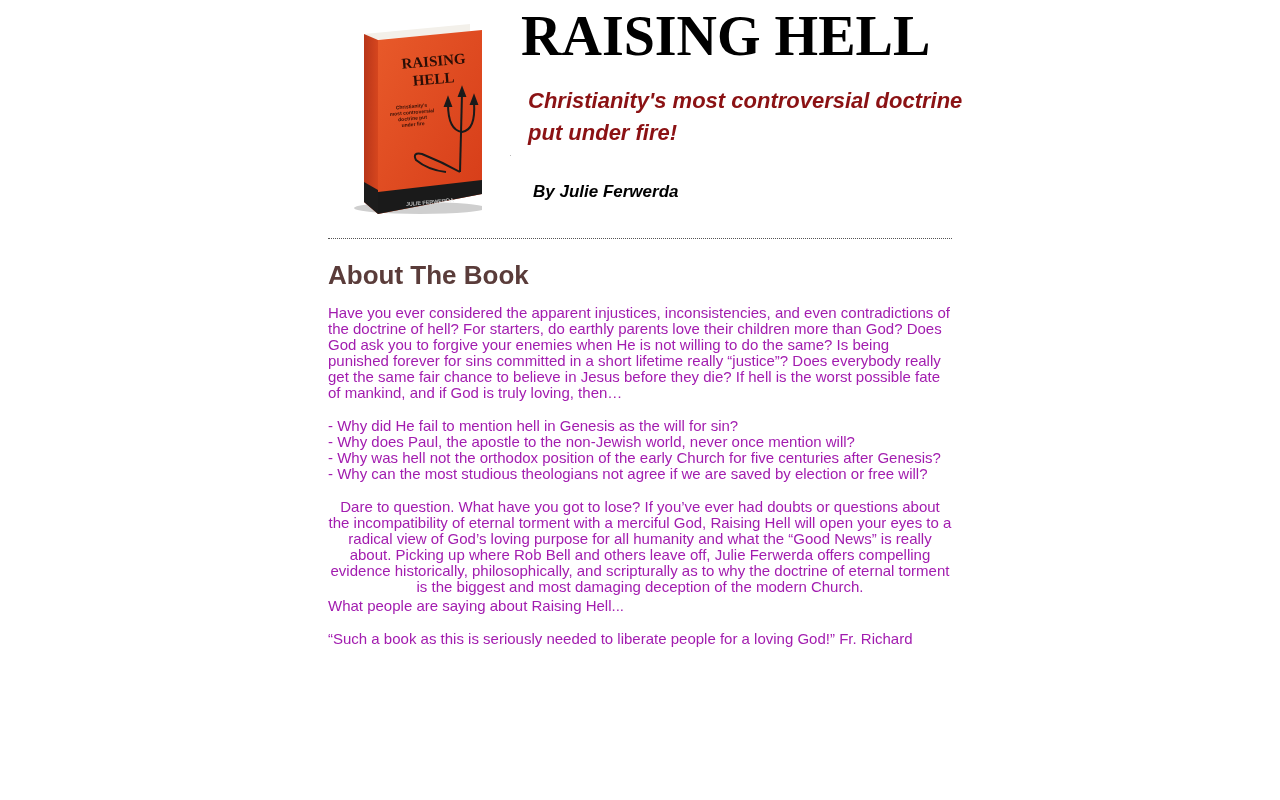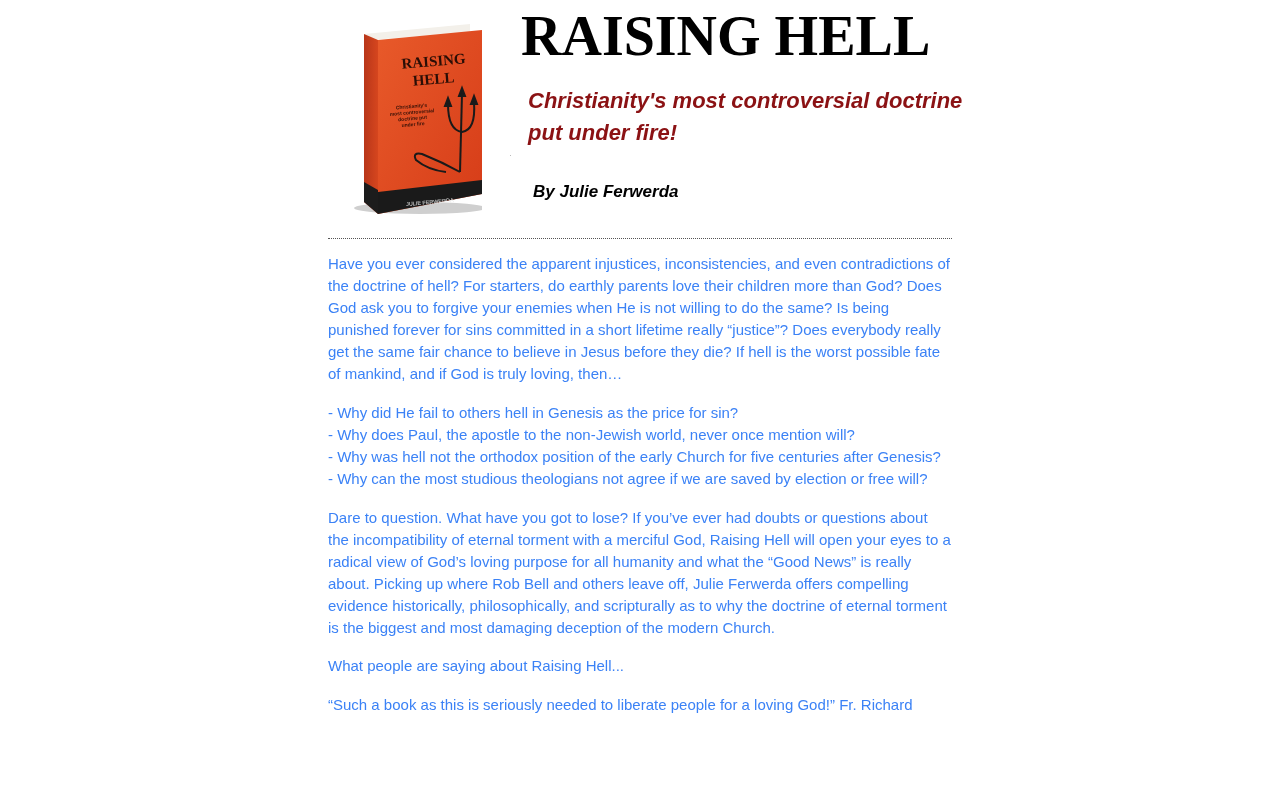--- a/index.html
+++ b/index.html
@@ -5,25 +5,25 @@
     html, body { margin: 0; padding: 0; background: #ffffff; }
     body { width: 1280px; height: 800px; overflow: hidden; font-family: "Liberation Sans", sans-serif; color: #111; }
     .page { position: relative; width: 624px; margin-left: 328px; }
     .header { position: relative; height: 238px; border-bottom: 1px dotted #555; }
     .cover { position: absolute; left: 14px; top: 22px; width: 140px; height: 196px; }
     .title { position: absolute; left: 193px; top: 6px; margin: 0; font-family: "Liberation Serif", serif; font-weight: bold; font-size: 56px; line-height: 60px; color: #000; letter-spacing: 0px; white-space: nowrap; }
     .subtitle { position: absolute; left: 193px; top: 78px; width: 440px; margin: 7px; font-style: italic; font-weight: bold; font-size: 22px; line-height: 32px; color: #8b1214; }
     .byline { position: absolute; left: 193px; top: 169px; margin: 12px; font-style: italic; font-weight: bold; font-size: 17px; line-height: 22px; color: #000; }
     .dot { position: absolute; left: 182px; top: 155px; width: 1px; height: 1px; background: #bbb; }
     h2.section { margin: 20px 0 0 0; font-size: 26px; line-height: 32px; font-weight: bold; color: #5a3c3a; }
-    p { margin: 0; font-size: 15px; line-height: 22px; color: #3b82f6; }
+    p { margin: 0; font-size: 15px; line-height: 16px; color: #a21caf; }
     .intro { margin-top: 14px; }
     .questions { margin-top: 17px; }
-    .dare { margin-top: 17px; }
-    .saying { margin-top: 16px; }
+    .dare { margin-top: 17px; text-align: center; }
+    .saying { margin-top: 3px; }
     .quote { margin-top: 17px; }
   </style>
 </head>
 <body>
 
 <div class="page">
   <div class="header">
     <svg class="cover" viewBox="0 0 140 196" xmlns="http://www.w3.org/2000/svg">
       <defs>
         <linearGradient id="fg" x1="0" y1="0" x2="1" y2="1">
@@ -60,25 +60,26 @@
         <path d="M118 150 Q100 140 80 132 Q70 130 74 138 Q86 148 104 150"></path>
       </g>
       <text x="88" y="182" font-family="Liberation Sans, sans-serif" font-size="5.5" fill="#e8e8e8" text-anchor="middle" transform="rotate(-5 88 182)">JULIE FERWERDA</text>
     </svg>
     <div class="dot"></div>
     <h1 class="title">RAISING HELL</h1>
     <p class="subtitle">Christianity's most controversial doctrine put under fire!</p>
     <p class="byline">By Julie Ferwerda</p>
   </div>
 
+  <h2 class="section">About The Book</h2>
 
   <p class="intro">Have you ever considered the apparent injustices, inconsistencies, and even contradictions of the doctrine of hell? For starters, do earthly parents love their children more than God? Does God ask you to forgive your enemies when He is not willing to do the same? Is being punished forever for sins committed in a short lifetime really “justice”? Does everybody really get the same fair chance to believe in Jesus before they die? If hell is the worst possible fate of mankind, and if God is truly loving, then…</p>
 
   <div class="questions">
-    <p>- Why did He fail to others hell in Genesis as the price for sin?</p>
+    <p>- Why did He fail to mention hell in Genesis as the will for sin?</p>
     <p>- Why does Paul, the apostle to the non-Jewish world, never once mention will?</p>
     <p>- Why was hell not the orthodox position of the early Church for five centuries after Genesis?</p>
     <p>- Why can the most studious theologians not agree if we are saved by election or free will?</p>
   </div>
 
   <p class="dare">Dare to question. What have you got to lose? If you’ve ever had doubts or questions about the incompatibility of eternal torment with a merciful God, Raising Hell will open your eyes to a radical view of God’s loving purpose for all humanity and what the “Good News” is really about. Picking up where Rob Bell and others leave off, Julie Ferwerda offers compelling evidence historically, philosophically, and scripturally as to why the doctrine of eternal torment is the biggest and most damaging deception of the modern Church.</p>
 
   <p class="saying">What people are saying about Raising Hell...</p>
 
   <p class="quote">“Such a book as this is seriously needed to liberate people for a loving God!” Fr. Richard</p>

